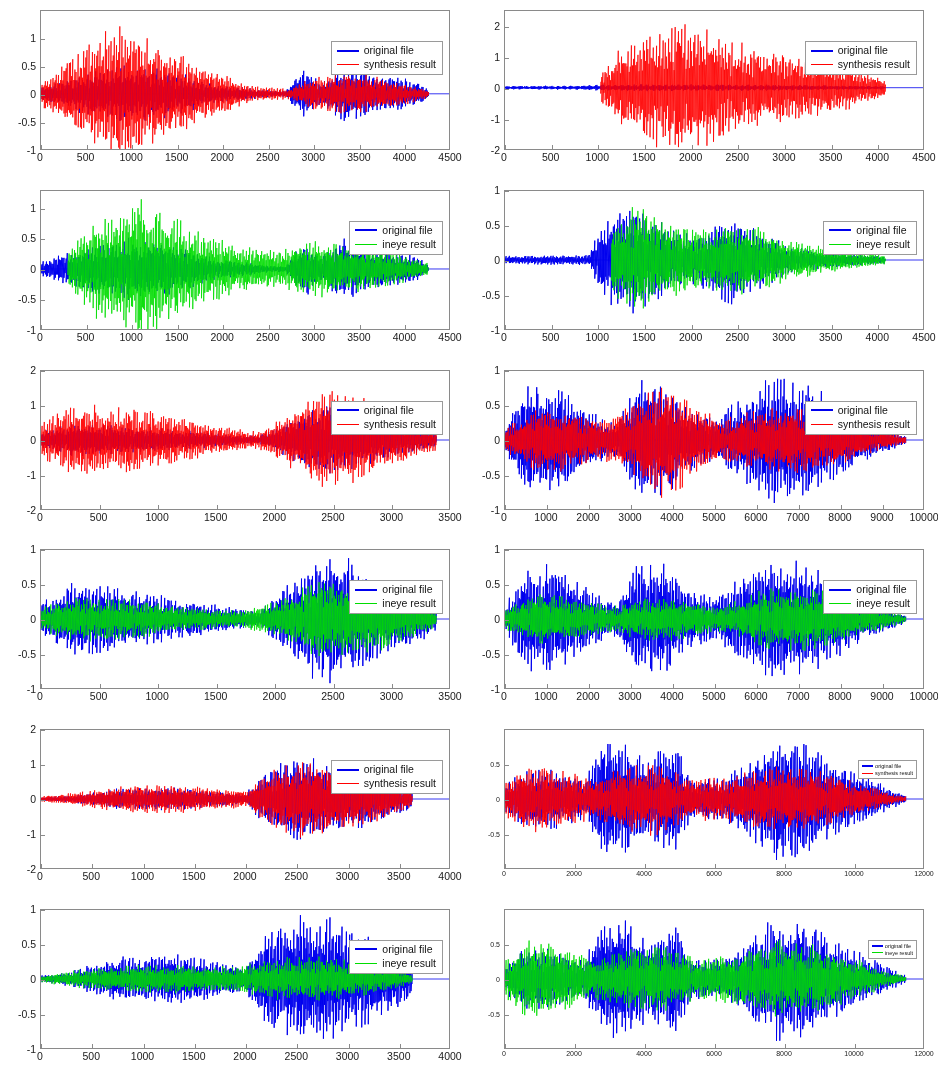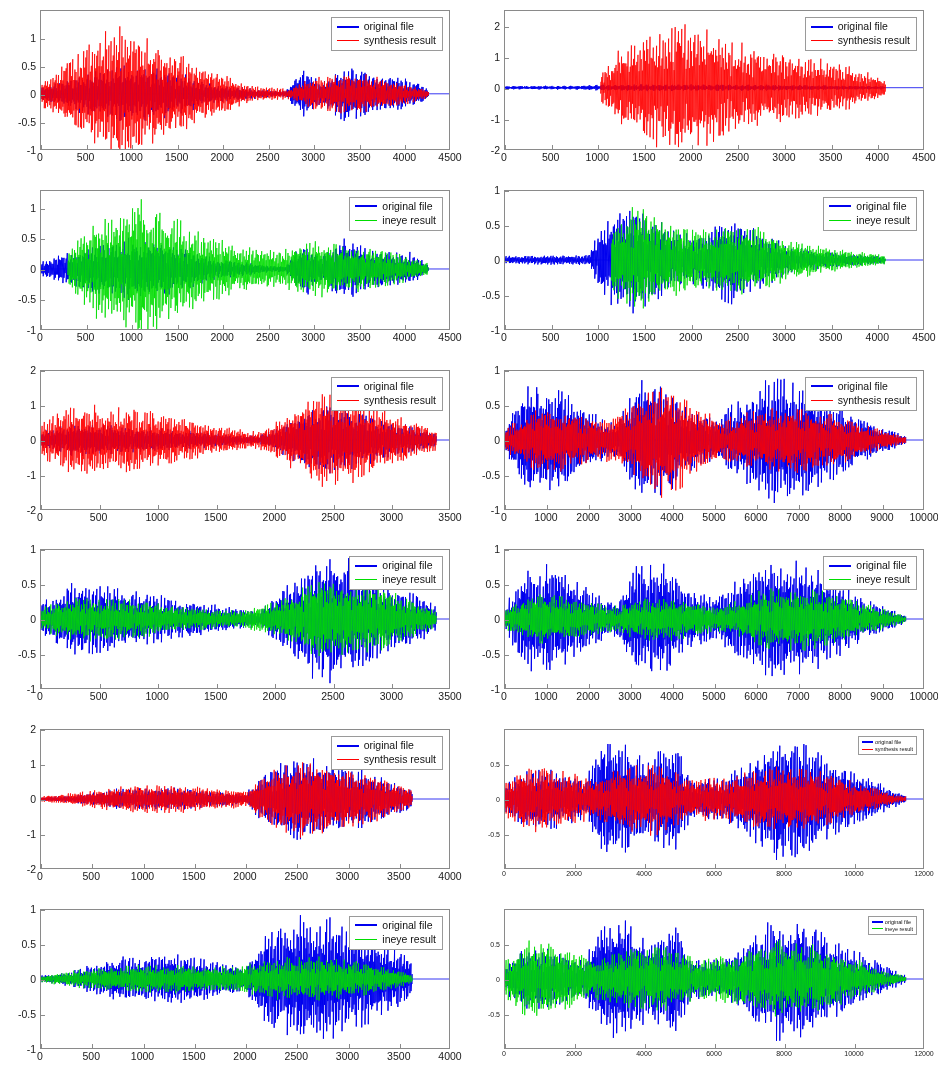--- a/index.html
+++ b/index.html
@@ -42,20 +42,21 @@
 
   
   .legend{
     position:absolute;
     background:#ffffff;
     border:1px solid #9a9a9a;
     padding:3px 6px 4px 5px;
     display:flex;flex-direction:column;gap:3px;
     font-size:10.5px;color:#111;
     line-height:11px;
+    margin-top:24px;
   }
   .legend.tiny{font-size:5.5px;padding:2px 3px;gap:1px;line-height:6px;}
   .legend .row{display:flex;align-items:center;gap:5px;white-space:nowrap;}
   .legend.tiny .row{gap:2px;}
   .legend .swatch{display:block;width:22px;height:0;border-top-style:solid;}
   .legend.tiny .swatch{width:11px;}
   .legend .lbl{}
   
   .ticks{position:absolute;inset:0;pointer-events:none;}
   .ticks i{position:absolute;background:#8a8a8a;}

